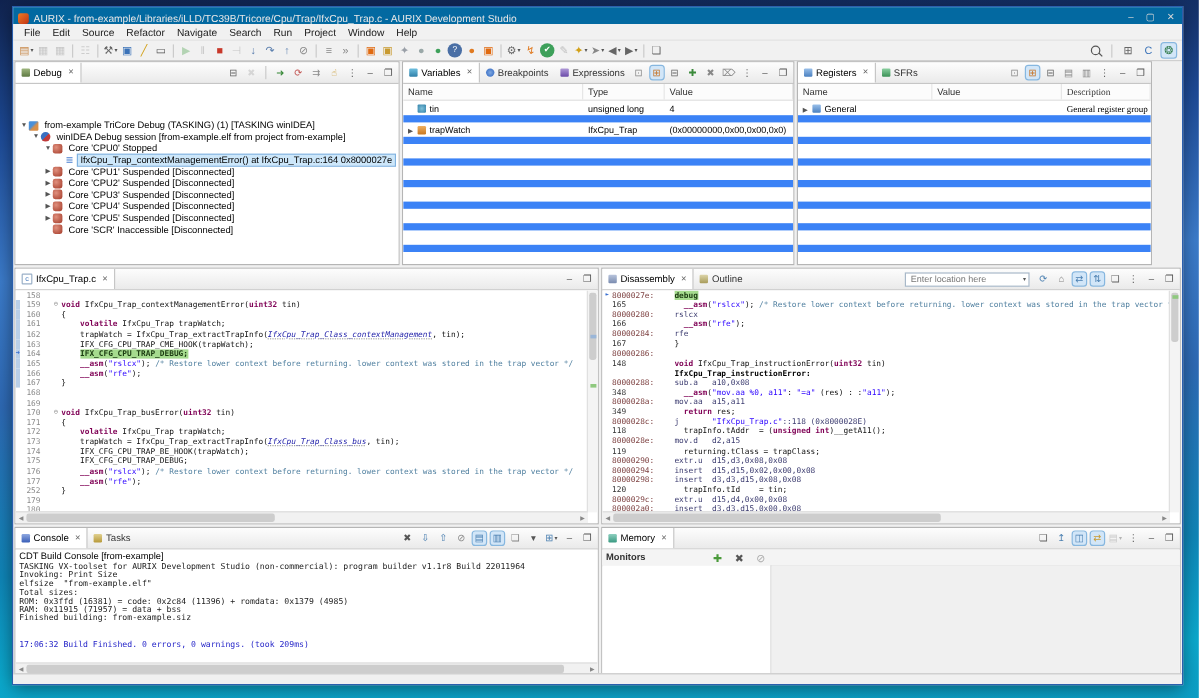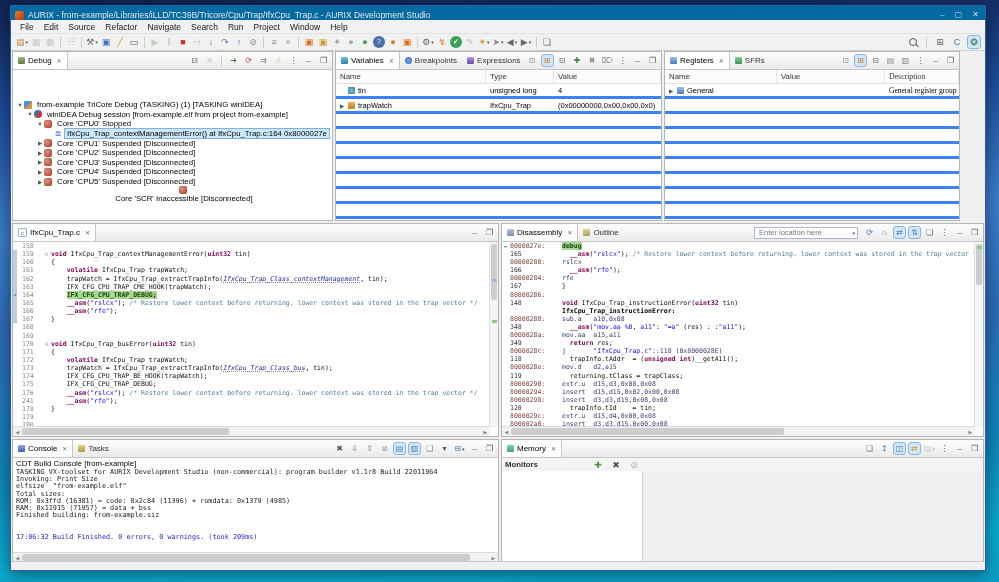--- a/index.html
+++ b/index.html
@@ -64,21 +64,21 @@
   .tico{width:8px;height:8px;margin-right:3px;flex:none;border-radius:1px;display:inline-flex;align-items:center;justify-content:center;}
   .tico.launch{background:linear-gradient(135deg,#4a90d9 40%,#d9904a 60%);}
   .tico.session{background:linear-gradient(135deg,#3a6fc0 50%,#c03a3a 50%);border-radius:50%;}
   .tico.core{background:radial-gradient(circle at 35% 35%,#e0907e,#a33a28);border-radius:2px;}
   .tico.frame{color:#4a7fd0;font-size:8px;}
   .tlabel{padding:0 2px;}
   .trow.sel .tlabel{background:#cde7fa;outline:1px solid #7fb2e0;}
   
   .tblhead{display:flex;height:13px;font-size:7.8px;color:#333;border-bottom:1px solid #e0e0e0;background:#fcfcfc;align-items:center;}
   .tblhead>div{padding-left:4px;border-right:1px solid #e6e6e6;box-sizing:border-box;height:100%;display:flex;align-items:center;}
-  .tblrow{display:flex;height:12px;font-size:7.5px;align-items:center;border-bottom:3px solid #3b82f6;color:#000;white-space:nowrap;}
+  .tblrow{display:flex;height:12px;font-size:7.5px;align-items:center;border-bottom:6px solid #3b82f6;color:#000;white-space:nowrap;}
   .tblrow>div{padding-left:4px;overflow:hidden;box-sizing:border-box;}
   .vw-name{width:150px;flex:none;}.vw-type{width:68px;flex:none;}.vw-val{flex:1;}
   .rw-name{width:112px;flex:none;}.rw-val{width:108px;flex:none;}.rw-desc{flex:1;font-family:Liberation Serif, serif;}
   .cellico{display:inline-block;width:7px;height:7px;border-radius:1px;vertical-align:-1px;margin-right:3px;}
   .cellico.var{background:radial-gradient(circle,#7fc0d8,#2f7fa8);}
   .cellico.struct{background:linear-gradient(#f0b060,#c87820);}
   .cellico.reggrp{background:linear-gradient(#9ac0ea,#4a80c0);}
   .cexp{display:inline-block;width:8px;font-size:5.5px;color:#555;}
   
   .codewrap{position:absolute;inset:0 8px 9px 0;overflow:hidden;font-family:"DejaVu Sans Mono","Liberation Mono",monospace;}
@@ -370,21 +370,21 @@
             <div class="trow" style="padding-left: 23px;">
               <span class="texp">▶</span>
               <span class="tico core"></span>
               <span class="tlabel">Core 'CPU4' Suspended [Disconnected]</span>
             </div>
             <div class="trow" style="padding-left: 23px;">
               <span class="texp">▶</span>
               <span class="tico core"></span>
               <span class="tlabel">Core 'CPU5' Suspended [Disconnected]</span>
             </div>
-            <div class="trow" style="padding-left: 23px; flex-direction: column;">
+            <div class="trow" style="padding-left: 23px;">
               <span class="texp"></span>
               <span class="tico core"></span>
               <span class="tlabel">Core 'SCR' Inaccessible [Disconnected]</span>
             </div>
           </div>
       </div>
 
       <div class="panel" id="p-vars">
         <div class="phead">
           <div class="ptab active">
@@ -550,22 +550,22 @@
               <div class="cline"><span class="cmark range"></span><span class="clnum">167</span><span class="cfold"></span><span class="ctext"><span class="pl">}</span></span></div>
               <div class="cline"><span class="cmark"></span><span class="clnum">168</span><span class="cfold"></span><span class="ctext"></span></div>
               <div class="cline"><span class="cmark"></span><span class="clnum">169</span><span class="cfold"></span><span class="ctext"></span></div>
               <div class="cline"><span class="cmark"></span><span class="clnum">170</span><span class="cfold">⊖</span><span class="ctext"><span class="kw">void</span><span class="pl"> IfxCpu_Trap_busError(</span><span class="kw">uint32</span><span class="pl"> tin)</span></span></div>
               <div class="cline"><span class="cmark"></span><span class="clnum">171</span><span class="cfold"></span><span class="ctext"><span class="pl">{</span></span></div>
               <div class="cline"><span class="cmark"></span><span class="clnum">172</span><span class="cfold"></span><span class="ctext"><span class="pl">    </span><span class="kw">volatile</span><span class="pl"> IfxCpu_Trap trapWatch;</span></span></div>
               <div class="cline"><span class="cmark"></span><span class="clnum">173</span><span class="cfold"></span><span class="ctext"><span class="pl">    trapWatch = IfxCpu_Trap_extractTrapInfo(</span><span class="en">IfxCpu_Trap_Class_bus</span><span class="pl">, tin);</span></span></div>
               <div class="cline"><span class="cmark"></span><span class="clnum">174</span><span class="cfold"></span><span class="ctext"><span class="pl">    IFX_CFG_CPU_TRAP_BE_HOOK(trapWatch);</span></span></div>
               <div class="cline"><span class="cmark"></span><span class="clnum">175</span><span class="cfold"></span><span class="ctext"><span class="pl">    IFX_CFG_CPU_TRAP_DEBUG;</span></span></div>
               <div class="cline"><span class="cmark"></span><span class="clnum">176</span><span class="cfold"></span><span class="ctext"><span class="pl">    </span><span class="kw">__asm</span><span class="pl">(</span><span class="str">"rslcx"</span><span class="pl">); </span><span class="com">/* Restore lower context before returning. lower context was stored in the trap vector */</span></span></div>
-              <div class="cline"><span class="cmark"></span><span class="clnum">241</span><span class="cfold"></span><span class="ctext"><span class="pl">    </span><span class="kw">__asm</span><span class="pl">(</span><span class="str">"rfe"</span><span class="pl">);</span></span></div>
-              <div class="cline"><span class="cmark"></span><span class="clnum">178</span><span class="cfold"></span><span class="ctext"><span class="pl">}</span></span></div>
+              <div class="cline"><span class="cmark"></span><span class="clnum">177</span><span class="cfold"></span><span class="ctext"><span class="pl">    </span><span class="kw">__asm</span><span class="pl">(</span><span class="str">"rfe"</span><span class="pl">);</span></span></div>
+              <div class="cline"><span class="cmark"></span><span class="clnum">252</span><span class="cfold"></span><span class="ctext"><span class="pl">}</span></span></div>
               <div class="cline"><span class="cmark"></span><span class="clnum">179</span><span class="cfold"></span><span class="ctext"></span></div>
               <div class="cline"><span class="cmark"></span><span class="clnum">180</span><span class="cfold"></span><span class="ctext"></span></div>
             </div>
           <div class="vscroll">
             <div class="vthumb"></div>
             <span class="ovmark" style="top:42%;background:#8fc97f;"></span>
             <span class="ovmark" style="top:20%;background:#9ab6d8;"></span>
           </div>
           <div class="hscroll">
             <span class="harrow">◀</span>

